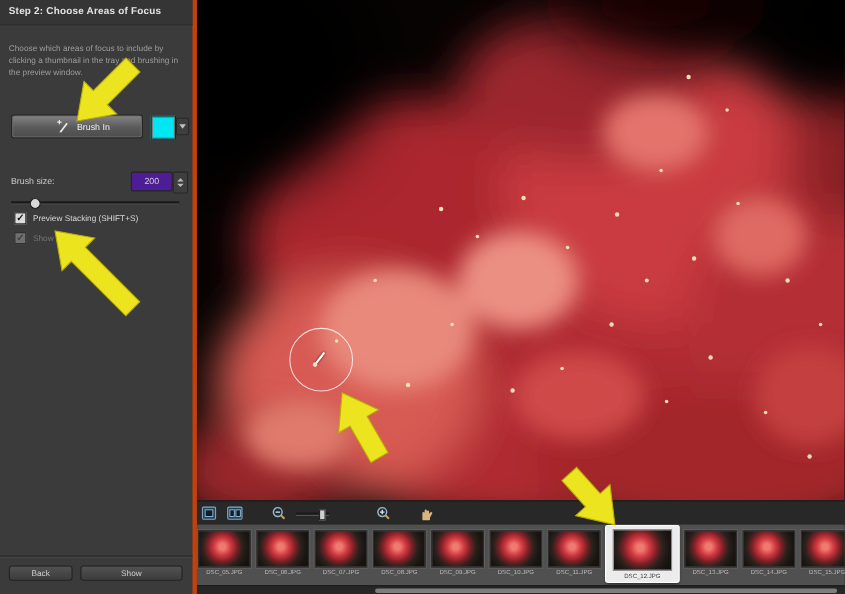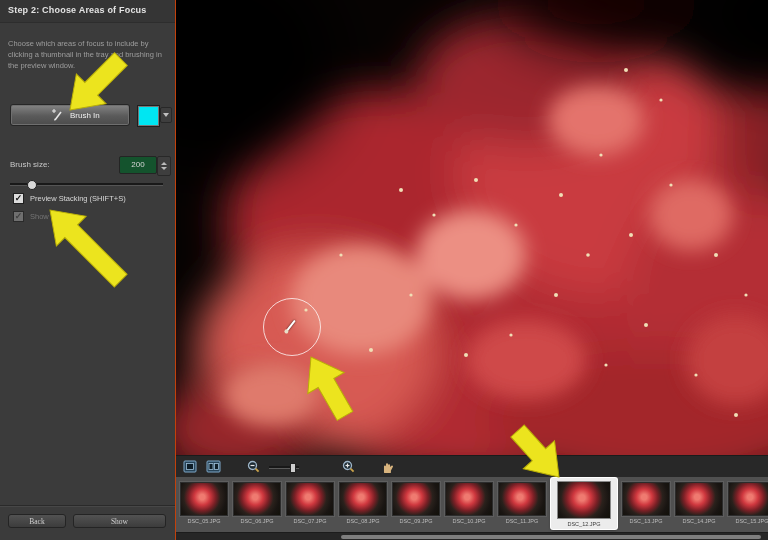--- a/index.html
+++ b/index.html
@@ -1,21 +1,21 @@
 <!DOCTYPE html>
 <html><head>
 <meta charset="utf-8">
 <style>
   html,body{margin:0;padding:0;width:768px;height:540px;overflow:hidden;
     font-family:"Liberation Sans",sans-serif;background:#1e1e1e;}
   .app{position:relative;width:768px;height:540px;background:#3b3b3b;}
 
   
   .sidebar{position:absolute;left:0;top:0;width:175px;height:540px;
-    background:#3b3b3b;border-right:1px solid #c2410c;z-index:5;}
+    background:#3b3b3b;border-right:4px solid #c2410c;z-index:5;}
   .panel-header{position:absolute;top:0;left:0;right:0;height:22px;
     background:#353535;border-bottom:1px solid #2d2d2d;}
   .panel-header h1{margin:0;padding:5px 0 0 8px;font-size:9px;font-weight:bold;
     color:#e3e3e3;letter-spacing:.2px;}
   .desc{position:absolute;top:30px;left:8px;width:156px;font-size:7.5px;
     line-height:1.5;color:#9d9d9d;}
 
   .btn{position:absolute;display:flex;align-items:center;gap:6px;
     border:1px solid #262626;border-radius:3px;color:#d8d8d8;font-size:8px;
     padding:0 6px;cursor:pointer;font-family:inherit;}
@@ -28,21 +28,21 @@
   .swatch{position:absolute;left:137px;top:105px;width:21px;height:20px;
     border:1px solid #1f1f1f;box-shadow:0 0 0 1px #777 inset;cursor:pointer;}
   .swatch-dd{position:absolute;left:160px;top:107px;width:12px;height:16px;
     background:#3e3e3e;border:1px solid #282828;border-radius:2px;cursor:pointer;
     display:flex;align-items:center;justify-content:center;padding:0;}
   .swatch-dd i{width:0;height:0;border-left:3px solid transparent;
     border-right:3px solid transparent;border-top:4px solid #c0c0c0;}
 
   .size-label{position:absolute;left:10px;top:160px;font-size:8px;color:#c9c9c9;}
   .size-box{position:absolute;left:119px;top:156px;width:36px;height:16px;
-    background:#14532d;border:1px solid #242424;border-radius:2px;color:#d5d5d5;
+    background:#4c1d95;border:1px solid #242424;border-radius:2px;color:#d5d5d5;
     font-size:8px;text-align:center;line-height:16px;cursor:text;}
   .stepper{position:absolute;left:157px;top:156px;width:12px;height:18px;
     background:#3e3e3e;border:1px solid #282828;border-radius:2px;cursor:pointer;
     display:flex;flex-direction:column;align-items:center;justify-content:center;gap:2px;}
   .stepper i{width:0;height:0;border-left:3px solid transparent;border-right:3px solid transparent;}
   .stepper .up{border-bottom:3px solid #bbb;}
   .stepper .dn{border-top:3px solid #bbb;}
 
   .slider{position:absolute;left:10px;top:178px;width:153px;height:12px;cursor:pointer;}
   .slider .track{position:absolute;top:5px;left:0;right:0;height:2px;
@@ -56,21 +56,21 @@
   .check .lbl{font-size:7.5px;color:#d8d8d8;}
   .check1{left:13px;top:193px;}
   .check2{left:13px;top:211px;}
   .check2 .box{background:#6f6f6f;color:#3f3f3f;border-color:#2a2a2a;}
   .check2 .lbl{color:#757575;}
 
   .panel-footer{position:absolute;left:0;bottom:0;width:175px;height:34px;
     border-top:1px solid #2a2a2a;box-shadow:0 1px 0 #474747 inset;}
   .panel-footer button{position:absolute;top:8px;height:14px;
     background:linear-gradient(#525252,#3c3c3c);border:1px solid #242424;
-    border-radius:3px;color:#cfcfcf;font-size:7.5px;font-family:Liberation Serif, serif;cursor:pointer;}
+    border-radius:3px;color:#cfcfcf;font-size:7.5px;font-family:Liberation Sans, sans-serif;cursor:pointer;}
   .back-btn{left:8px;width:58px;}
   .blend-btn{left:73px;width:93px;}
 
   
   .stage{position:absolute;left:176px;top:0;width:592px;height:540px;}
   .preview{position:absolute;left:0;top:0;width:592px;height:455px;
     background:#060302;overflow:hidden;cursor:none;}
   .preview svg{display:block;}
   .brush-cursor{position:absolute;left:87px;top:298px;width:56px;height:56px;
     border:1.5px solid rgba(255,255,255,.75);border-radius:50%;z-index:3;}

